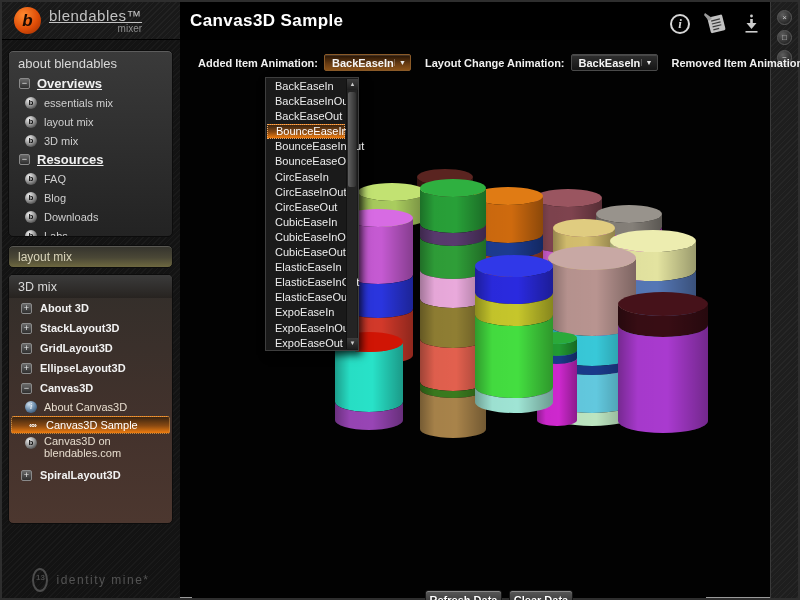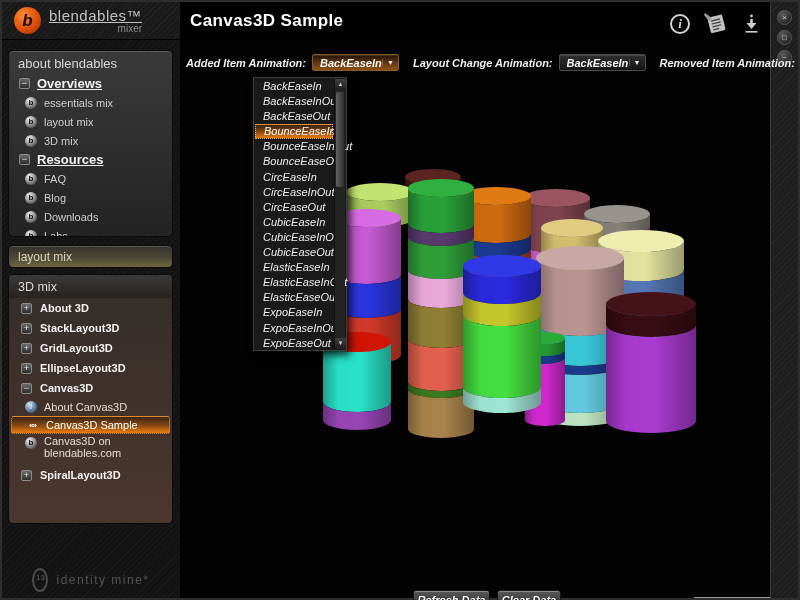--- a/index.html
+++ b/index.html
@@ -55,21 +55,21 @@
   .cinfo{width:12px;height:12px;border-radius:50%;flex:none;background:radial-gradient(circle at 35% 28%,#cfe0ee,#6888a8 50%,#23405e 95%);
          color:#fff;font-size:8px;line-height:12px;text-align:center;font-style:italic;font-family:"Liberation Serif",serif;}
   .csamp{color:#fff;font-size:8px;letter-spacing:-1px;flex:none;width:13px;text-align:center;font-weight:bold;}
   .citem.sel{background:linear-gradient(180deg,#3a2410 0%,#8a4a12 55%,#ef7d10 100%);
              border:1px dotted #d89a50;border-radius:3px;margin:0 2px;padding-left:14px;color:#fff;}
   .im-footer{position:absolute;bottom:6px;left:0;width:178px;display:flex;align-items:center;justify-content:center;gap:8px;}
   .im-logo{width:16px;height:24px;border-radius:50%;border:2px solid #4c4c4c;color:#4c4c4c;font-size:8px;line-height:16px;
            text-align:center;font-weight:bold;}
   .im-text{color:#545454;font-size:12px;letter-spacing:1.5px;}
   
-  .content{position:absolute;left:180px;top:40px;width:514px;height:558px;background:#020202;font-style:italic;}
+  .content{position:absolute;left:192px;top:40px;width:514px;height:558px;background:#020202;}
   .controls{position:absolute;left:6px;top:14px;display:flex;align-items:center;font-size:11px;font-weight:bold;color:#f0f0f0;white-space:nowrap;}
   .controls .lbl{margin-right:6px;}
   .dd{width:87px;height:17px;display:flex;align-items:center;padding:0 4px 0 7px;margin-right:14px;border-radius:2px;
       background:linear-gradient(180deg,#2f2f2f,#151515);border:1px solid #4a4a4a;
       box-shadow:inset 0 1px 0 rgba(255,255,255,0.12);font-size:11px;font-weight:bold;color:#f5f5f5;cursor:default;}
   .dd.open{background:linear-gradient(180deg,#241304,#6a3c12 60%,#8a5218);border-color:#8a5a28;}
   .dd .val{overflow:hidden;}
   .dd .arr{margin-left:auto;border-left:1px solid rgba(255,255,255,0.25);padding-left:4px;font-size:7px;color:#e8e8e8;}
   .ddlist{position:absolute;left:73px;top:37px;width:94px;height:274px;background:#1a1a1a;border:1px solid #3e3e3e;
           box-shadow:3px 4px 8px rgba(0,0,0,0.8);padding:1px 13px 1px 1px;z-index:5;}

